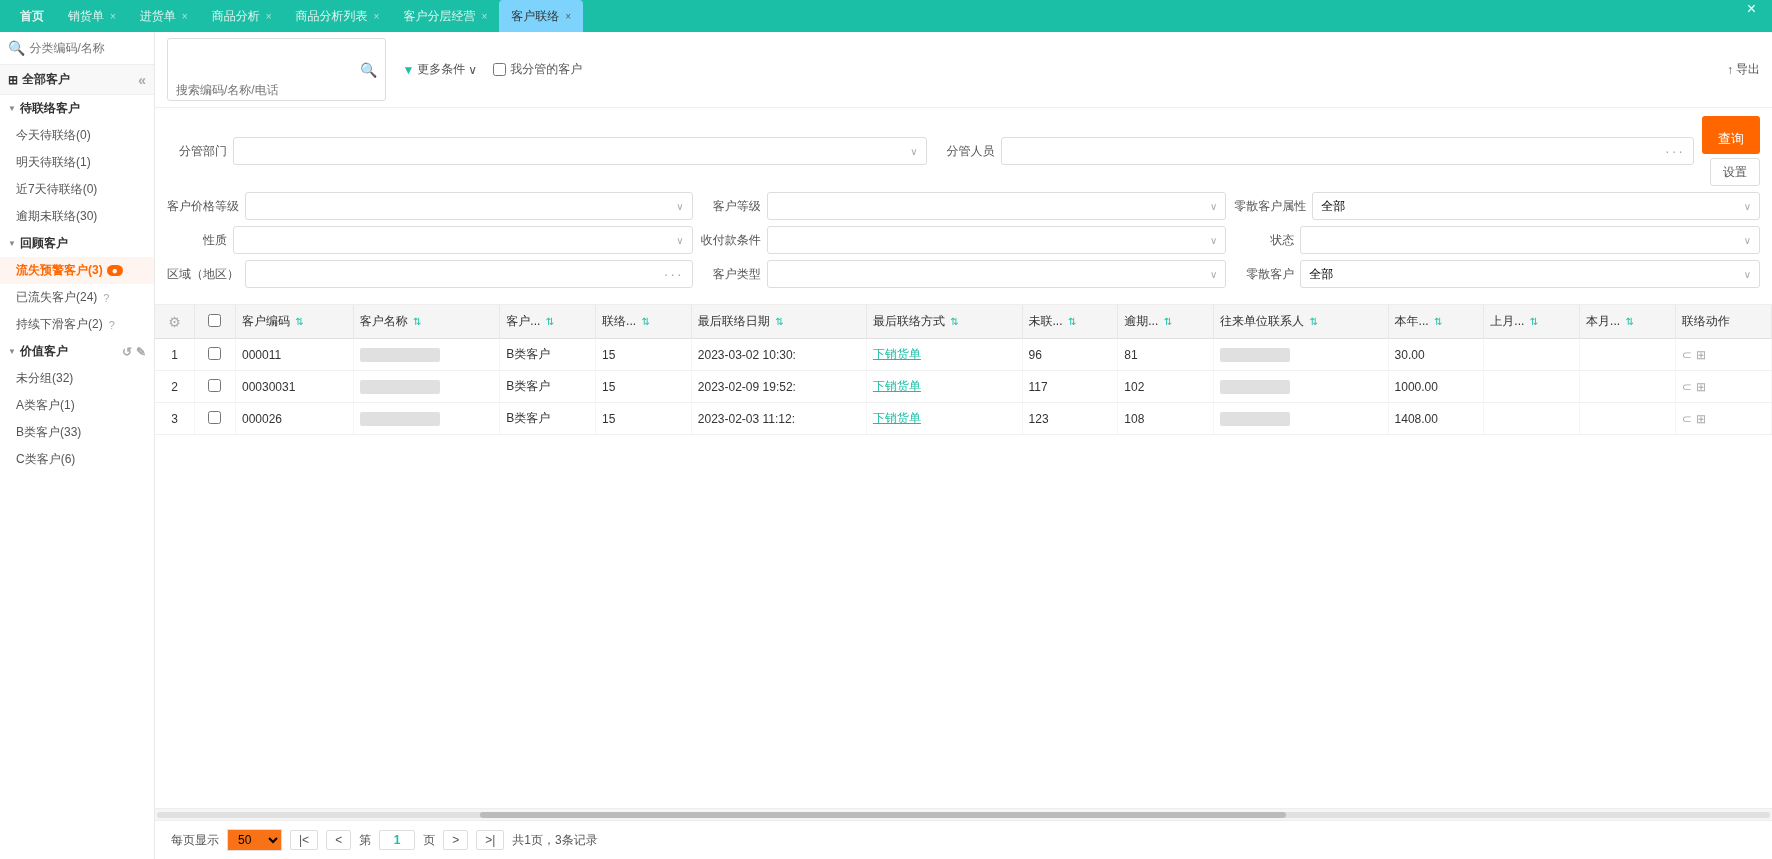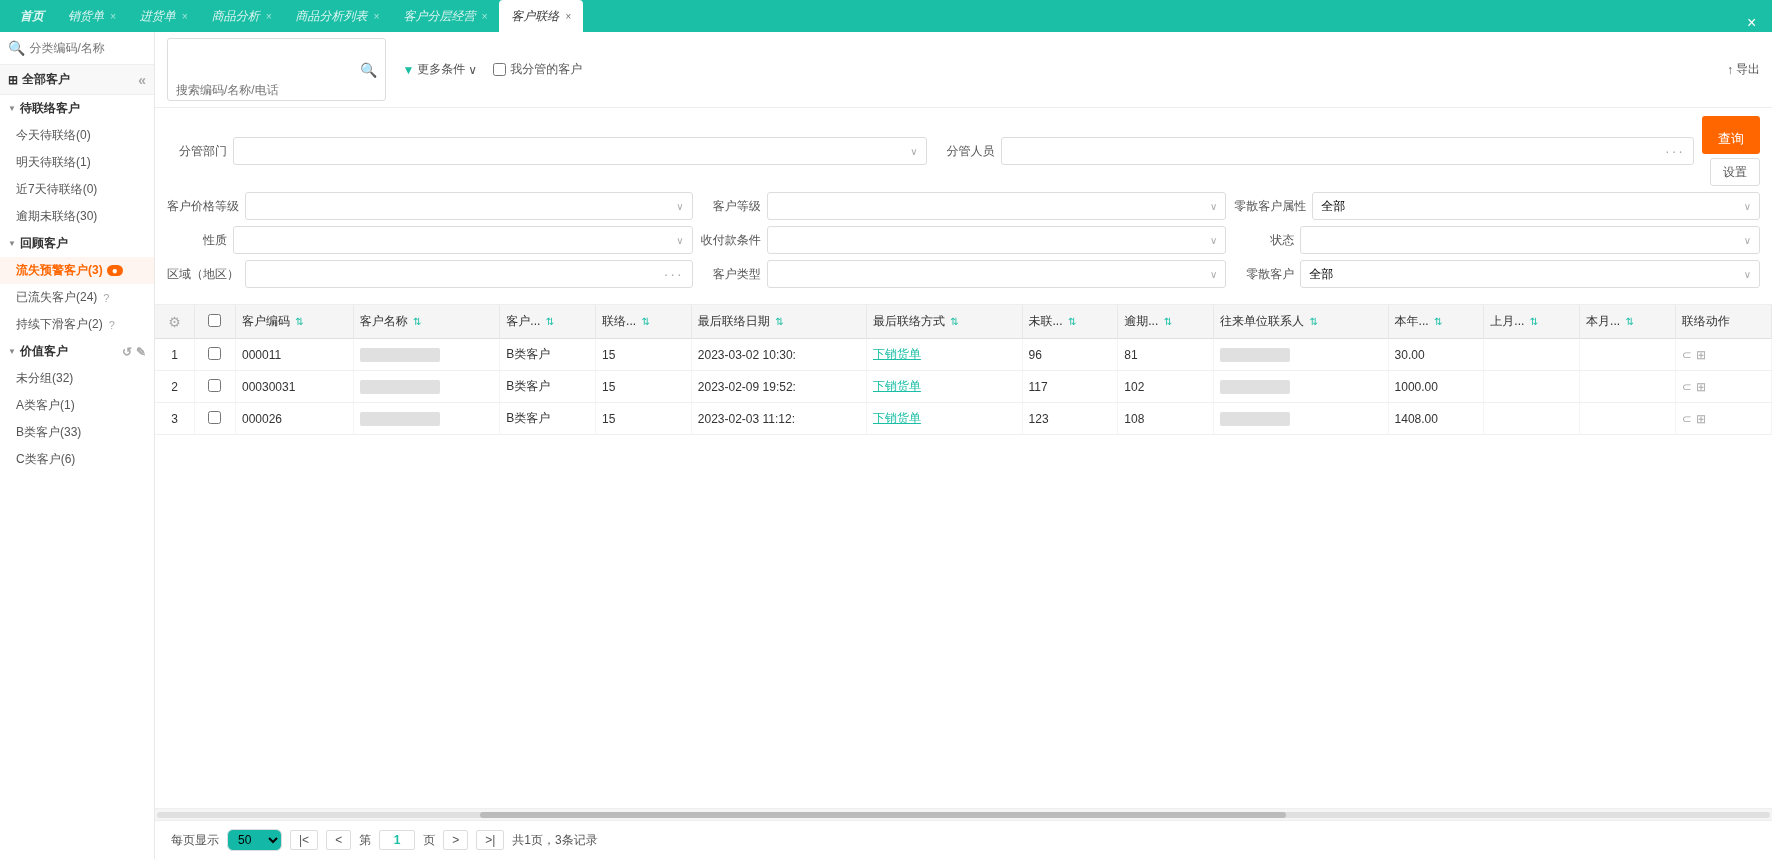--- a/index.html
+++ b/index.html
@@ -2,37 +2,36 @@
 <html><head>
   <meta charset="utf-8">
   <style>
     * { box-sizing: border-box; margin: 0; padding: 0; font-family: 'Microsoft YaHei', Arial, sans-serif; font-size: 12px; }
     body { background: #f5f5f5; overflow: hidden; height: 859px; }
 
     
     .top-tabs {
       background: #1abfa5;
       display: flex;
-      align-items: flex-end;
+      align-items: flex-start;
       height: 32px;
       padding: 0 8px;
-      font-style: italic;
     }
     .top-tab {
       display: flex;
       align-items: center;
       padding: 0 12px;
       height: 32px;
       color: rgba(255,255,255,0.85);
       cursor: pointer;
       font-size: 13px;
       gap: 6px;
     }
     .top-tab.active {
-      background: #ffffff;
+      background: #7dd3fc;
       color: #333;
       border-radius: 4px 4px 0 0;
     }
     .top-tab .close-x {
       font-size: 10px;
       opacity: 0.7;
     }
     .top-tab.home {
       font-weight: bold;
     }
@@ -356,24 +355,24 @@
       justify-content: flex-start;
       padding: 8px 16px;
       background: #fff;
       border-top: 1px solid #eee;
       gap: 8px;
       font-size: 12px;
       color: #555;
     }
     .page-select {
       border: 1px solid #ddd;
-      border-radius: 6px;
+      border-radius: 0;
       padding: 2px 6px;
       font-size: 12px;
-      background: #14b8a6;
+      background: #f97316;
     }
     .page-btn {
       border: 1px solid #ddd;
       background: #fff;
       padding: 2px 8px;
       cursor: pointer;
       border-radius: 2px;
       font-size: 12px;
       color: #555;
     }

